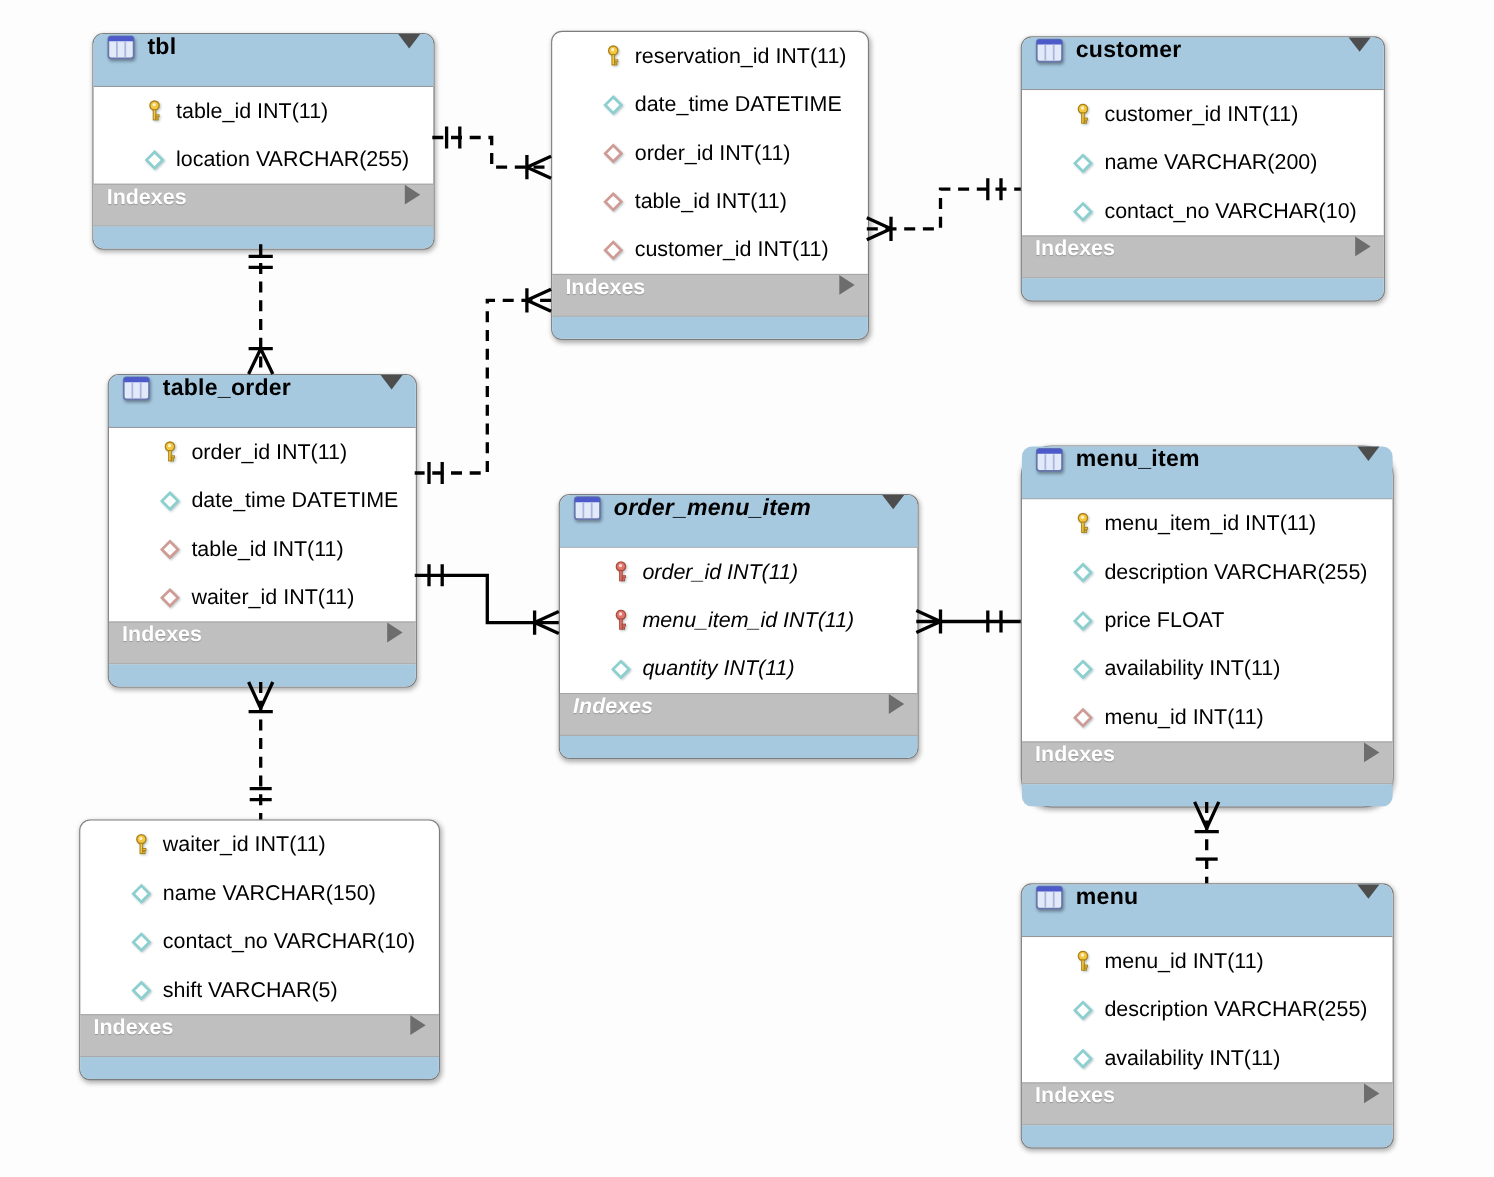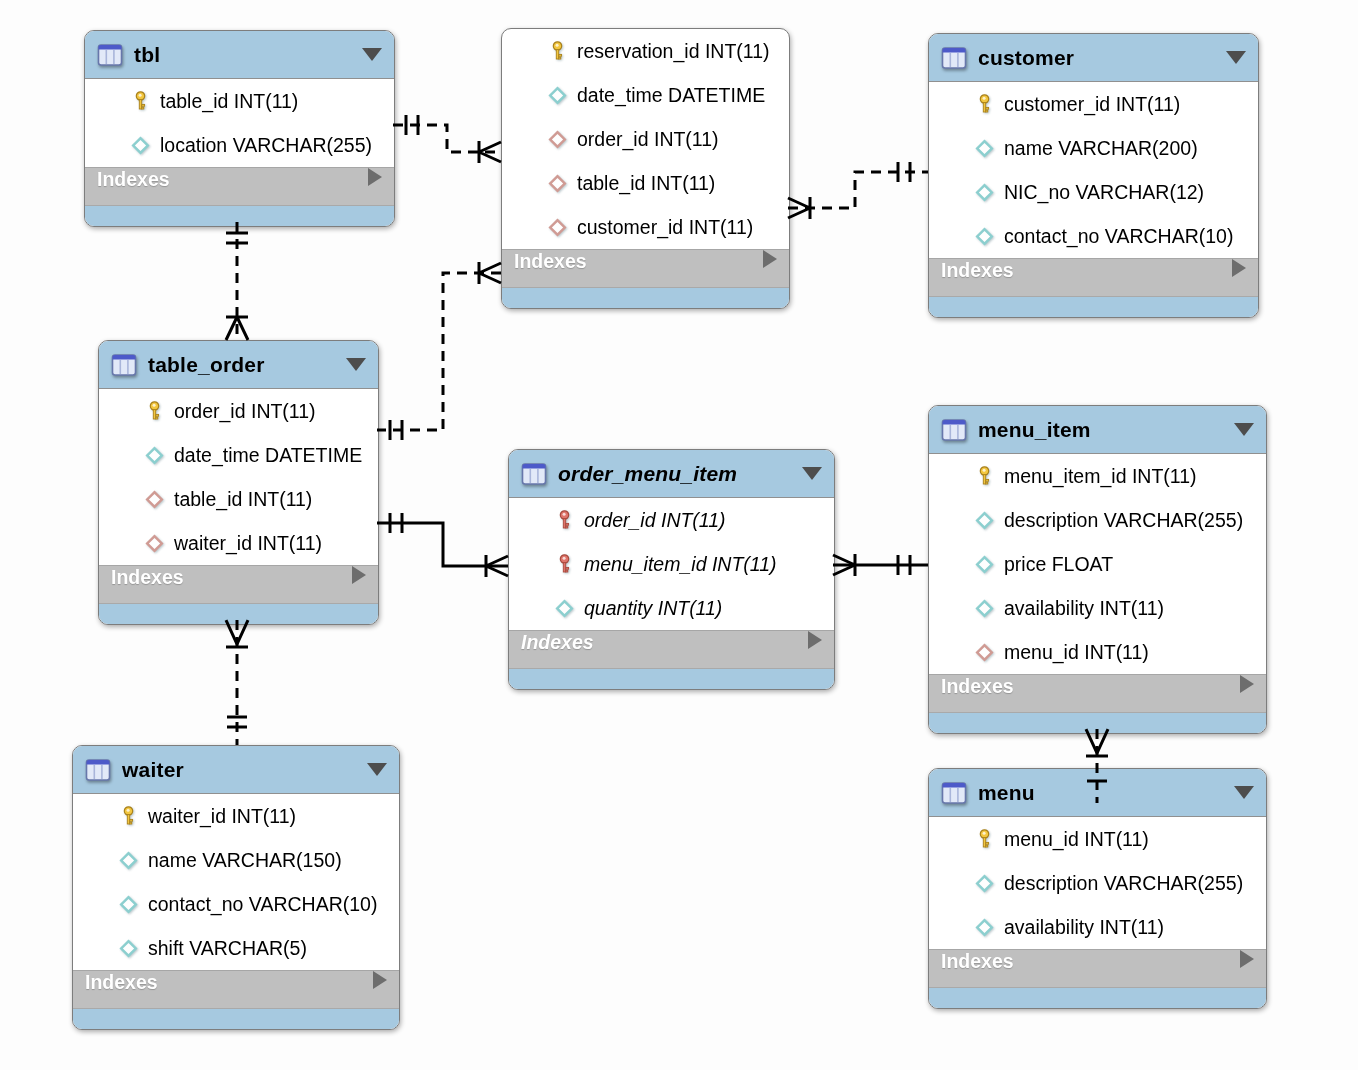--- a/index.html
+++ b/index.html
@@ -10,21 +10,21 @@
   
   .table-card{
     position:absolute;
     background:#ffffff;
     border:1px solid #7d7d7d;
     border-radius:10px;
     box-shadow:1px 2px 5px rgba(0,0,0,0.32);
     z-index:2;
   }
   .card-header{
-    display:flex;align-items:center;gap:11px;
+    display:flex;gap:11px;
     height:47px;padding:0 12px;
     background:#a6c9e0;
     border-bottom:1px solid #909090;
     border-radius:9px 9px 0 0;
   }
   .table-icon{width:26px;height:24px;flex:0 0 auto;display:flex;
     filter:drop-shadow(1.5px 2px 1.5px rgba(0,0,0,0.35));}
   .card-title{font-size:21px;font-weight:bold;color:#000;flex:1 1 auto;
     white-space:nowrap;letter-spacing:0.2px;}
   .collapse-arrow{width:0;height:0;flex:0 0 auto;
@@ -45,23 +45,23 @@
   .expand-arrow{width:0;height:0;
     border-top:9px solid transparent;border-bottom:9px solid transparent;
     border-left:14px solid #6d6d6d;}
   .card-footer{height:20px;background:#a6c9e0;border-radius:0 0 9px 9px;}
   
   #card-tbl            {left:84px;  top:30px;  width:309px;}
   #card-reservation    {left:501px; top:28px;  width:287px;}
   #card-customer       {left:928px; top:33px;  width:329px;}
   #card-table_order    {left:98px;  top:340px; width:279px;}
   #card-order_menu_item{left:508px; top:449px; width:325px;font-style:italic;}
-  #card-menu_item      {left:928px; top:405px; width:337px;}
+  #card-menu_item      {left:928px; top:405px; width:337px;border-radius:28px;}
   #card-waiter         {left:72px;  top:745px; width:326px;}
-  #card-menu           {left:928px; top:768px; width:337px;}
+  #card-menu           {left:928px; top:803px; width:337px;}
   
   #rel-layer{position:absolute;left:0;top:0;z-index:4;pointer-events:none;}
   #rel-layer path{fill:none;stroke:#000;stroke-width:3;stroke-linecap:butt;}
   #rel-layer path.dashed{stroke-dasharray:10 7;}
   #rel-layer path.sym{stroke-dasharray:none;}
 </style>
 </head>
 <body>
 
 <div id="canvas">
@@ -193,28 +193,20 @@
             </svg>
           </span>
           <span class="clabel">name VARCHAR(200)</span>
         </div>
         <div class="row">
           <span class="cicon">
             <svg width="19" height="19" viewBox="0 0 18 18">
               <rect x="4.1" y="4.1" width="9.8" height="9.8" transform="rotate(45 9 9)" fill="#fefefe" stroke="#8ccfcf" stroke-width="2.3"></rect>
             </svg>
           </span>
-          <span class="clabel">NIC_no VARCHAR(12)</span>
-        </div>
-        <div class="row">
-          <span class="cicon">
-            <svg width="19" height="19" viewBox="0 0 18 18">
-              <rect x="4.1" y="4.1" width="9.8" height="9.8" transform="rotate(45 9 9)" fill="#fefefe" stroke="#8ccfcf" stroke-width="2.3"></rect>
-            </svg>
-          </span>
           <span class="clabel">contact_no VARCHAR(10)</span>
         </div>
       </div>
     <div class="indexes-bar">
       <span class="indexes-label">Indexes</span>
       <span class="expand-arrow"></span>
     </div>
     <div class="card-footer"></div>
   </article>
 
@@ -387,31 +379,20 @@
         </div>
       </div>
     <div class="indexes-bar">
       <span class="indexes-label">Indexes</span>
       <span class="expand-arrow"></span>
     </div>
     <div class="card-footer"></div>
   </article>
 
   <article class="table-card" id="card-waiter">
-    <header class="card-header">
-      <span class="table-icon">
-          <svg width="26" height="24" viewBox="0 0 26 24">
-            <rect x="1.5" y="2" width="23" height="20" rx="2.5" fill="#e2e9f8" stroke="#6777ab" stroke-width="1.6"></rect>
-            <path d="M1.5 4.5 a2.5 2.5 0 0 1 2.5 -2.5 h18 a2.5 2.5 0 0 1 2.5 2.5 v2 h-23 z" fill="#4d5ac9"></path>
-            <path d="M9.3 7 V21 M16.9 7 V21" stroke="#a9b5da" stroke-width="1.6"></path>
-          </svg>
-        </span>
-      <span class="card-title">waiter</span>
-      <span class="collapse-arrow"></span>
-    </header>
     <div class="rows">
         <div class="row">
           <span class="cicon">
             <svg width="17" height="20" viewBox="0 0 16 20">
               <circle cx="8" cy="5" r="4.2" fill="#f3c73f" stroke="#aa821c" stroke-width="1.2"></circle>
               <circle cx="7.6" cy="4.2" r="1.5" fill="#ffffff" opacity="0.75"></circle>
               <rect x="6.8" y="8.6" width="2.4" height="9.4" fill="#f3c73f" stroke="#aa821c" stroke-width="0.9"></rect>
               <rect x="9.2" y="13.4" width="2.9" height="1.8" fill="#f3c73f" stroke="#aa821c" stroke-width="0.9"></rect>
               <rect x="9.2" y="16.2" width="2.1" height="1.8" fill="#f3c73f" stroke="#aa821c" stroke-width="0.9"></rect>
             </svg>

